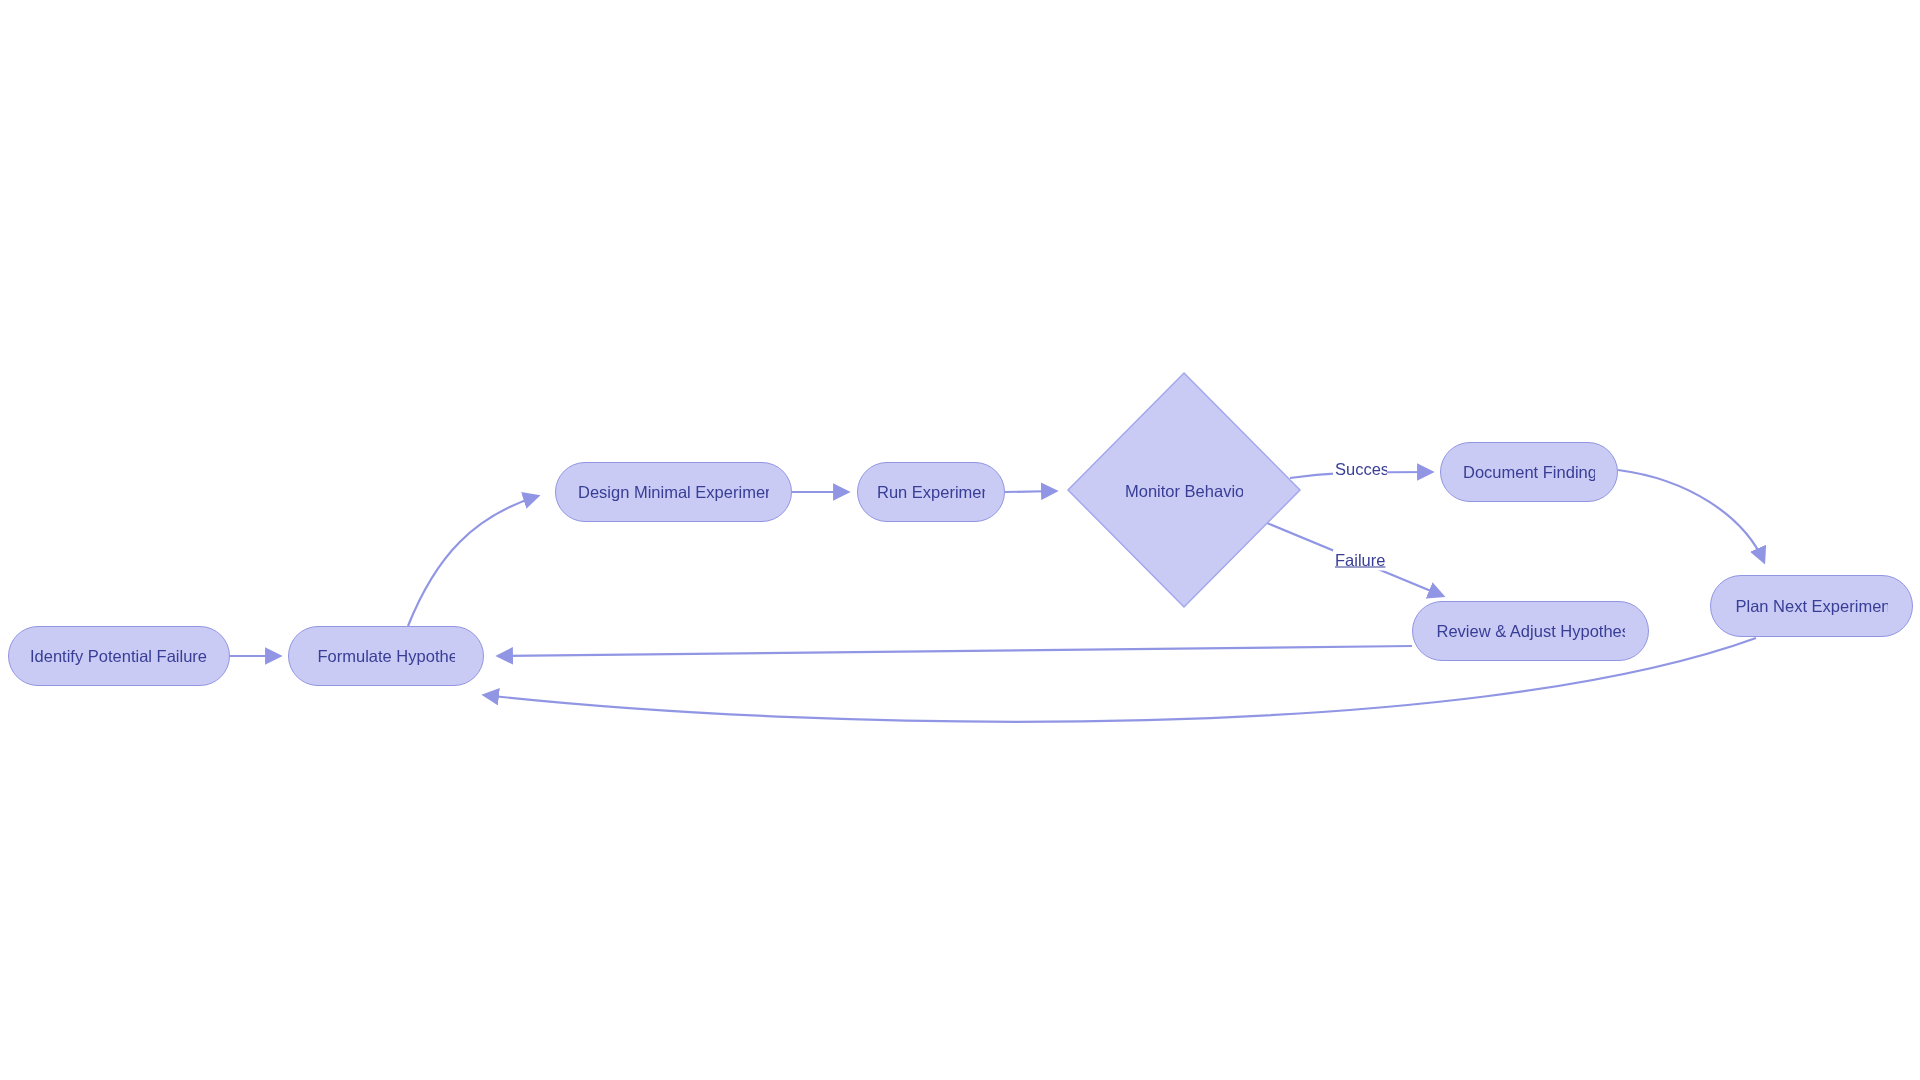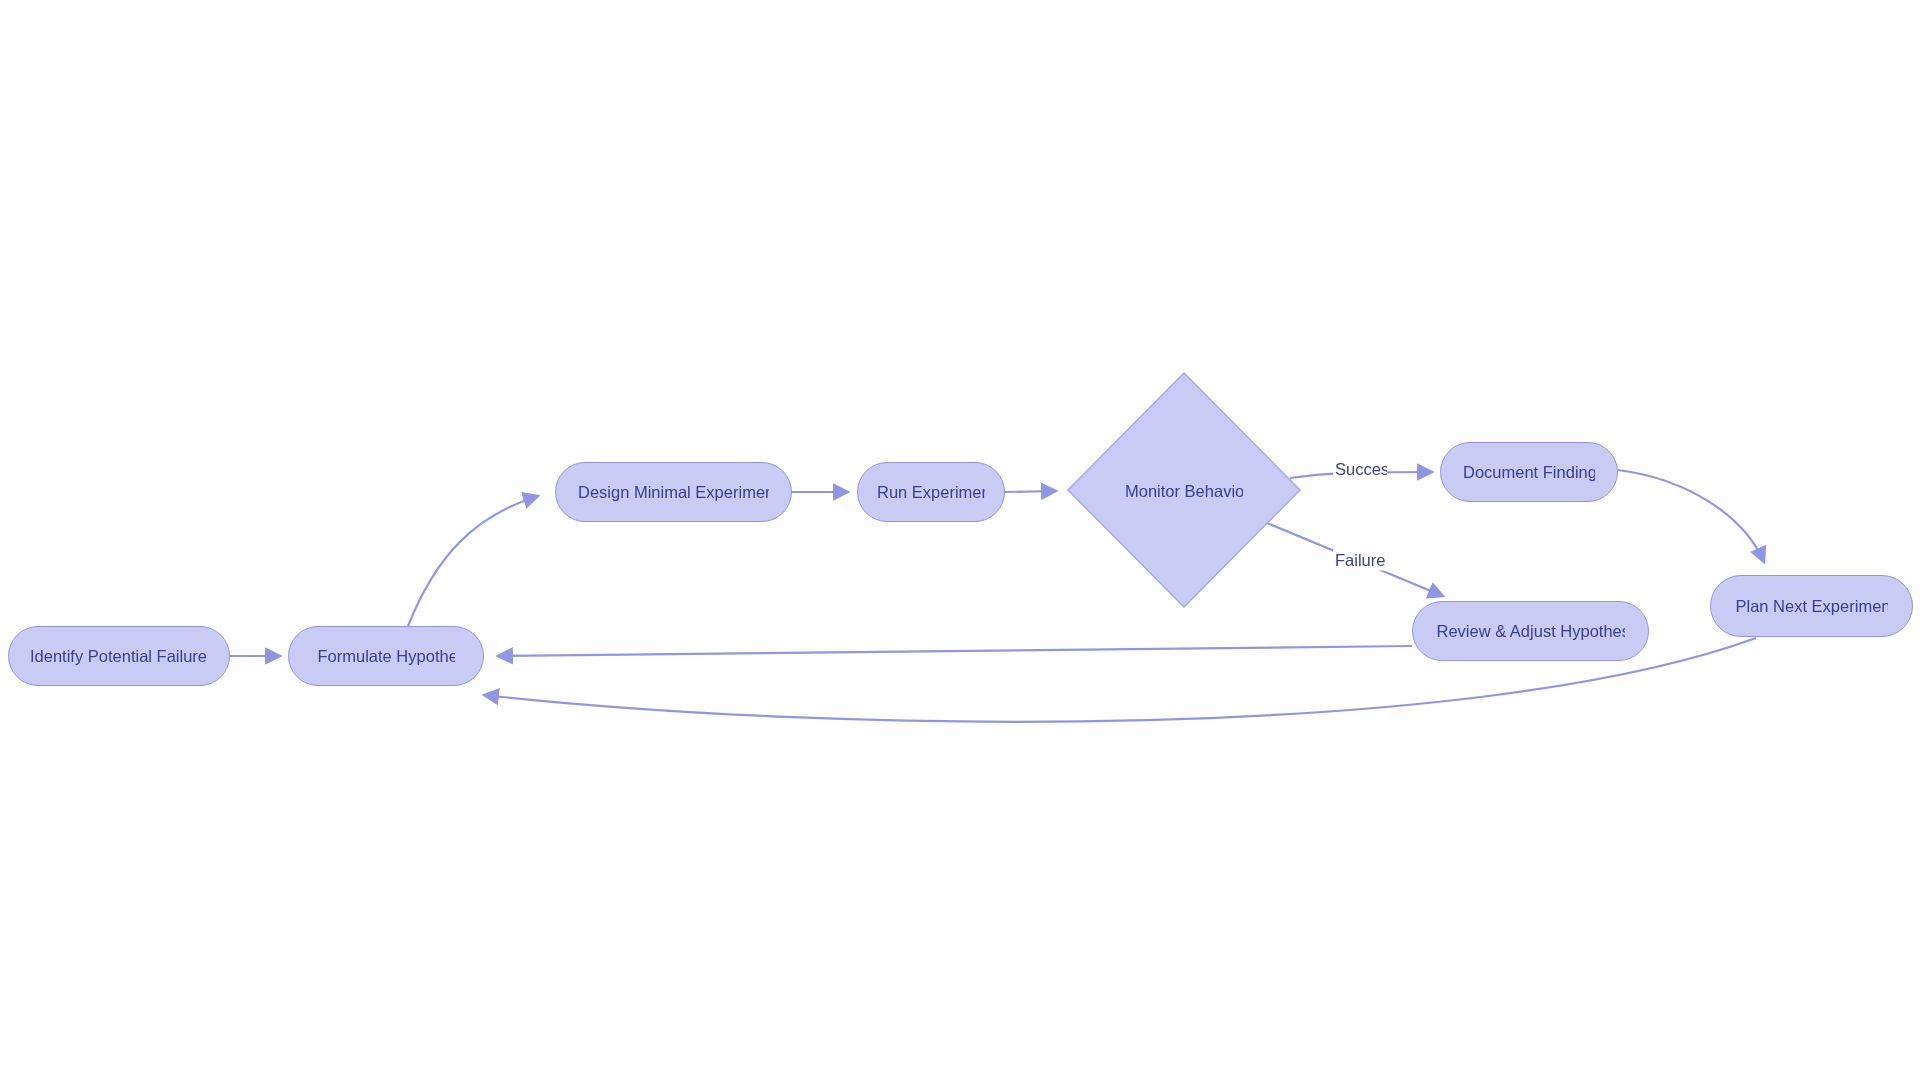--- a/index.html
+++ b/index.html
@@ -80,21 +80,21 @@
   #n-identify  .node-label { width: 178px; }
   #n-formulate .node-label { width: 137px; }
   #n-design    .node-label { width: 191px; }
   #n-run       .node-label { width: 108px; }
   #n-document  .node-label { width: 132px; }
   #n-review    .node-label { width: 188px; }
   #n-plan      .node-label { width: 152px; }
 
   #l-monitor { left: 1184px; top: 491px; width: 118px; }
   #l-success { left: 1360px; top: 469px; width: 50px; }
-  #l-failure { left: 1360px; top: 560px; width: 50px; }
+  #l-failure { left: 1360px; top: 560px; width: 50px; text-decoration: underline; }
 </style>
 </head>
 <body>
 
 <div class="canvas">
 
   <svg class="edges-layer" viewBox="0 0 1920 1080" xmlns="http://www.w3.org/2000/svg">
     <defs>
       <marker id="arrow" viewBox="0 0 10 10" refX="8.5" refY="5" markerWidth="8" markerHeight="8" orient="auto-start-reverse">
         <path d="M 0 0 L 10 5 L 0 10 z" fill="#9196e4"></path>

